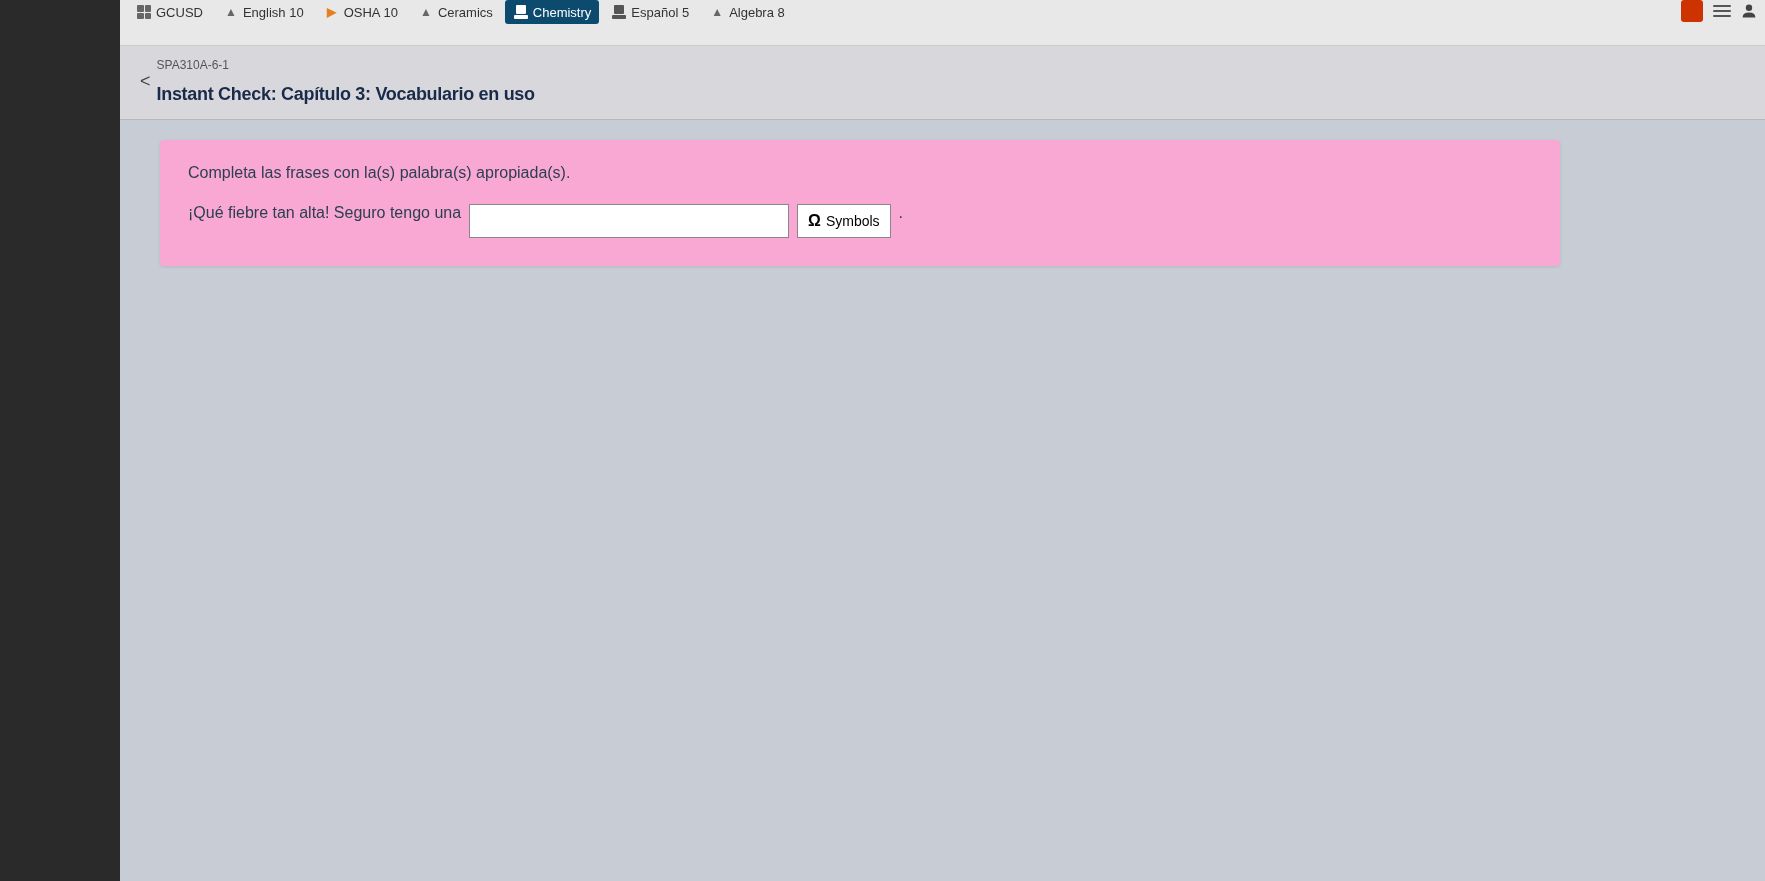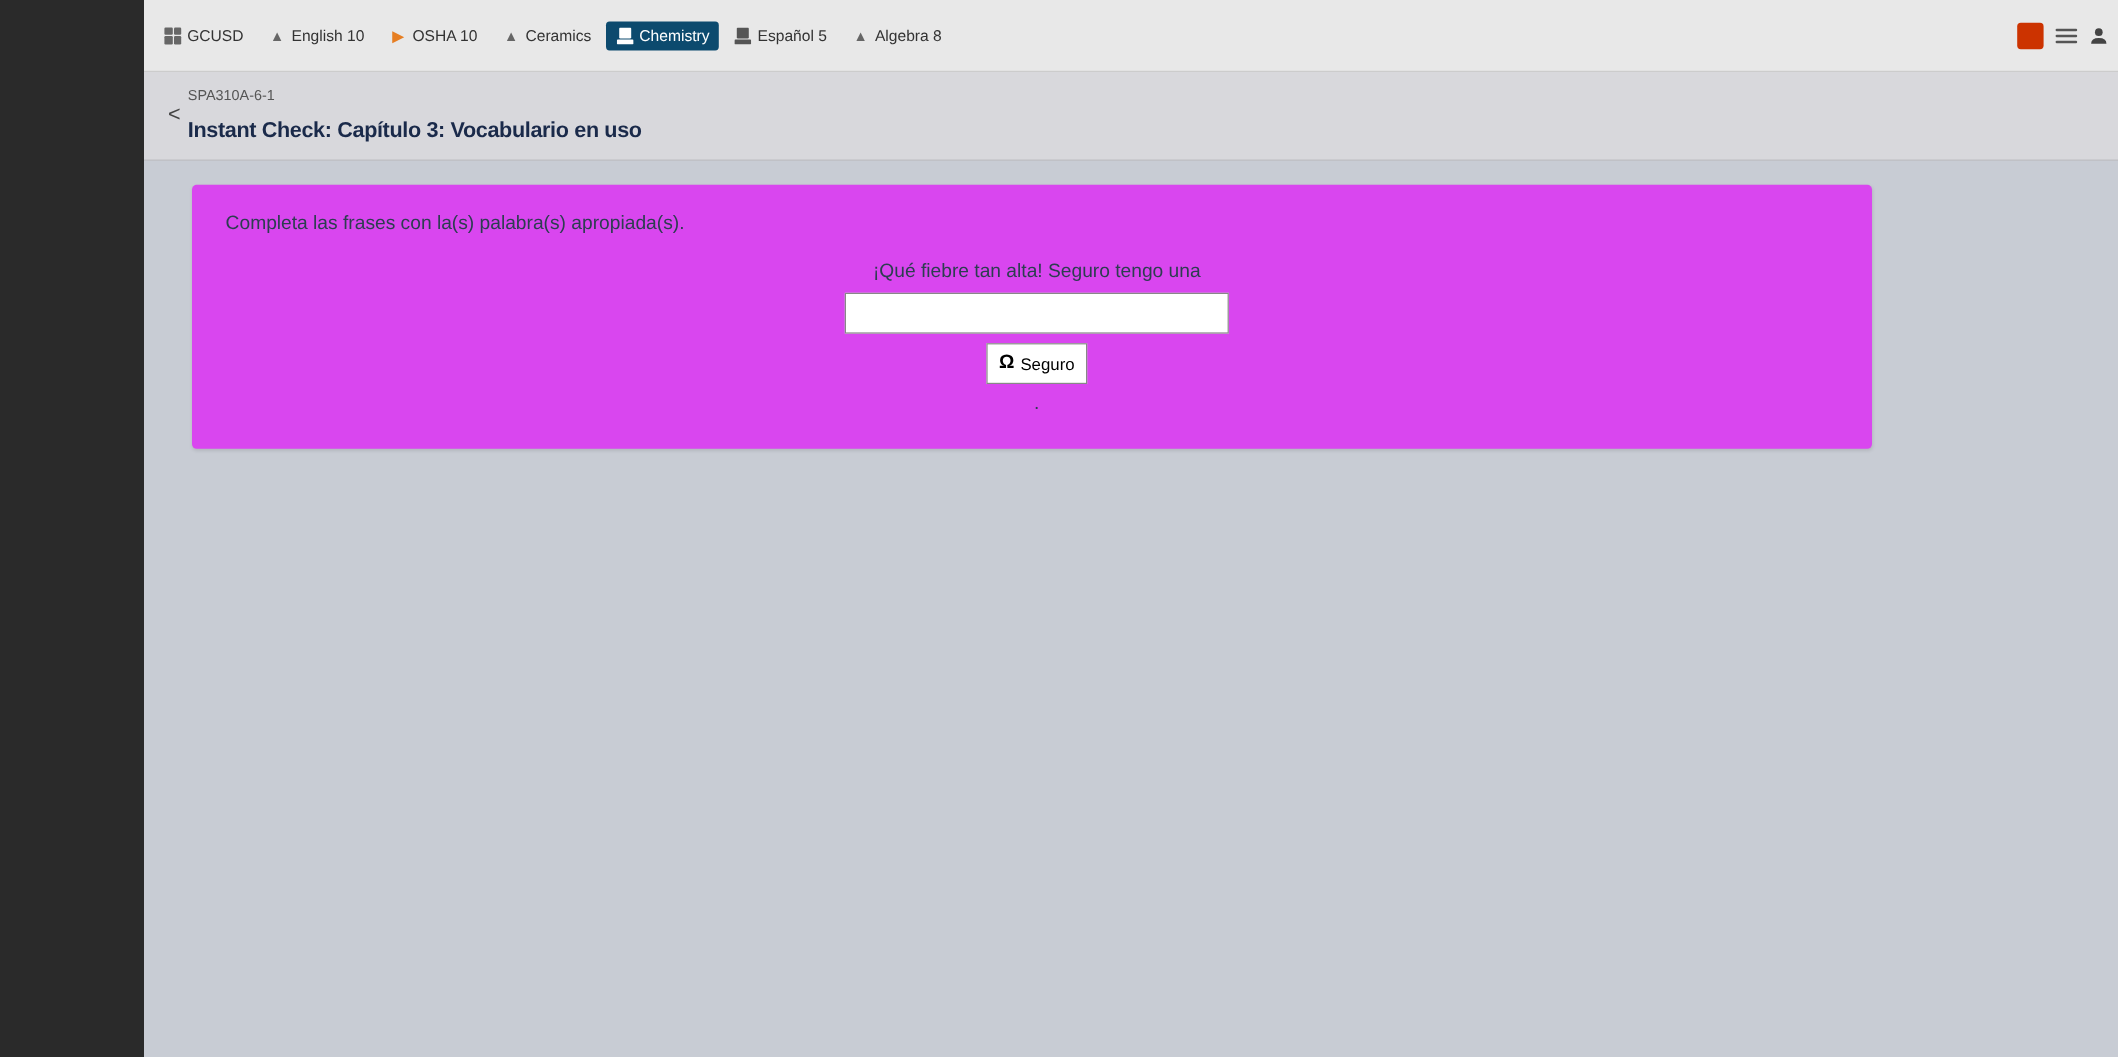--- a/index.html
+++ b/index.html
@@ -28,25 +28,25 @@
     
     .main-area {
       flex: 1;
       display: flex;
       flex-direction: column;
       background: #d0d0d0;
     }
 
     
     .top-nav {
-      height: 60px;
+      height: 46px;
       background: #e8e8e8;
       border-bottom: 1px solid #ccc;
       display: flex;
-      align-items: center;
+      align-items: flex-start;
       padding: 0 8px;
       gap: 4px;
       flex-shrink: 0;
     }
 
     .nav-item {
       display: flex;
       align-items: center;
       gap: 4px;
       padding: 4px 8px;
@@ -175,41 +175,40 @@
     .card-area {
       flex: 1;
       background: #c8ccd4;
       padding: 20px 40px;
       display: flex;
       flex-direction: column;
       gap: 0;
     }
 
     .question-card {
-      background: #d946ef;
+      background: #f9a8d4;
       border-radius: 4px;
       padding: 24px 20px 28px 28px;
       box-shadow: 0 1px 3px rgba(0,0,0,0.1);
       max-width: 1400px;
     }
 
     .instruction-text {
       font-size: 16px;
       color: #2c3e50;
       margin-bottom: 22px;
       font-weight: 400;
     }
 
     .question-row {
       display: flex;
-      align-items: center;
+      align-items: flex-start;
       gap: 8px;
       font-size: 16px;
       color: #2c3e50;
-      flex-direction: column;
     }
 
     .question-text {
       white-space: nowrap;
     }
 
     .answer-input {
       width: 320px;
       height: 34px;
       border: 1.5px solid #888;
@@ -342,21 +341,21 @@
     <div class="card-area">
       <div class="question-card">
 
         <div class="instruction-text">Completa las frases con la(s) palabra(s) apropiada(s).</div>
 
         <div class="question-row">
           <span class="question-text">¡Qué fiebre tan alta! Seguro tengo una</span>
           <input type="text" class="answer-input" placeholder="" style="">
           <button class="symbols-btn">
             <span class="omega-symbol">Ω</span>
-            <span>Seguro</span>
+            <span>Symbols</span>
           </button>
           <span class="period-text">.</span>
         </div>
 
       </div>
     </div>
 
   </div>
 </div>
 

